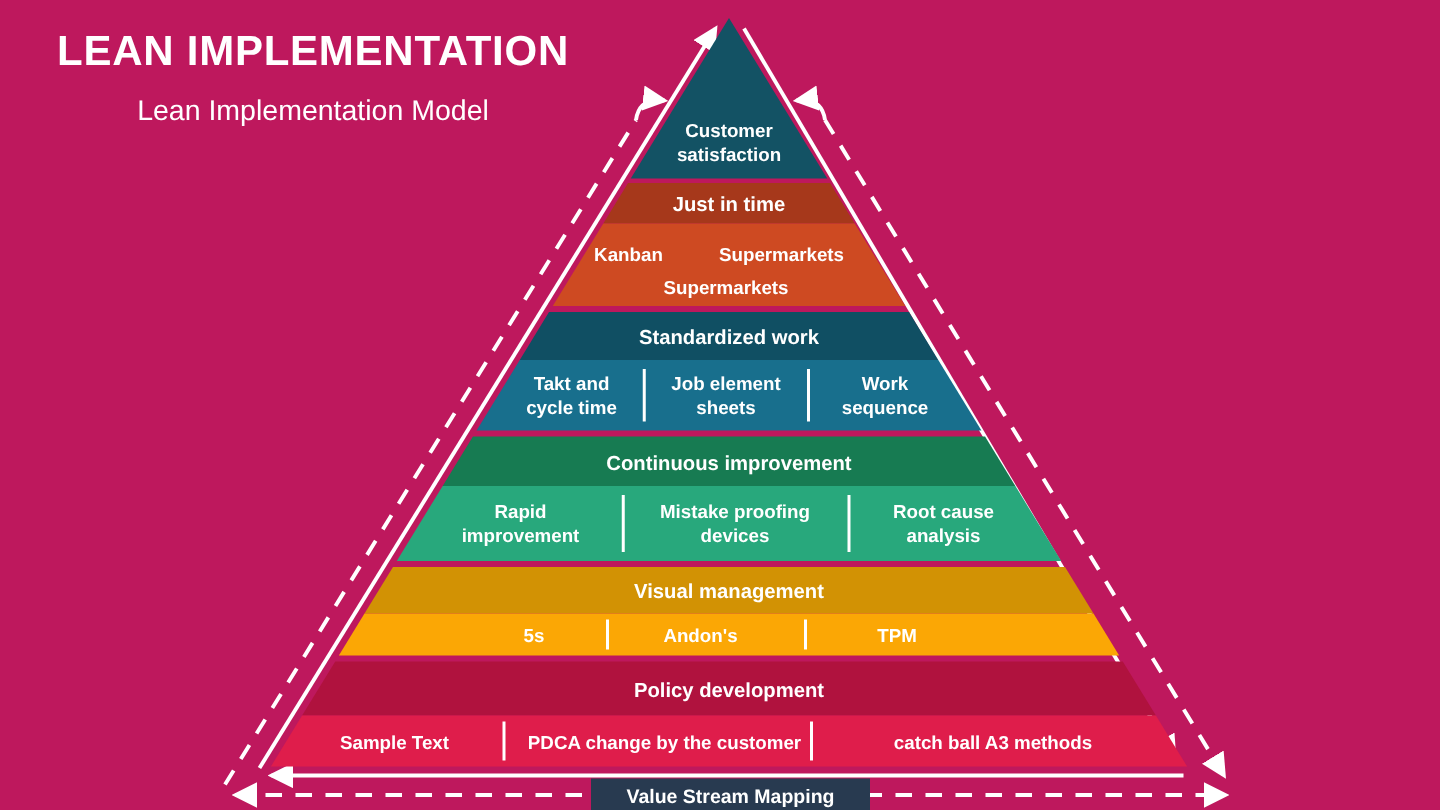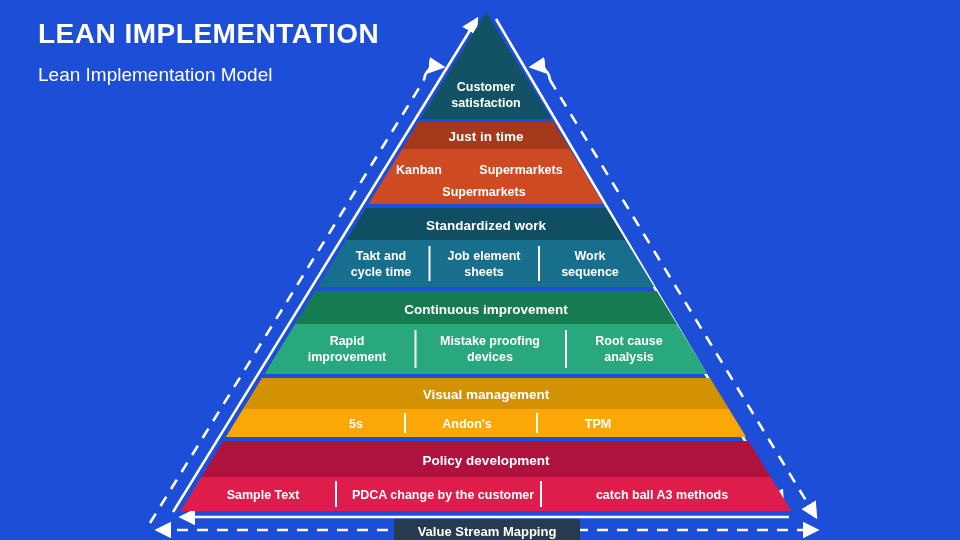--- a/index.html
+++ b/index.html
@@ -2,27 +2,27 @@
 <html><head>
 <meta charset="utf-8">
 <style>
   html,body{margin:0;padding:0;}
   body{
     width:960px;height:540px;
     background:#283A50;
     font-family:"Liberation Sans", sans-serif;
     overflow:hidden;
   }
-  .slide{position:relative;width:960px;height:540px;background:#1d4ed8;}
+  .slide{position:relative;width:960px;height:540px;background:#be185d;}
   .header{position:absolute;left:38px;top:18px;color:#ffffff;}
   .header h1{
     margin:0;font-size:28px;font-weight:bold;letter-spacing:.5px;color:#ffffff;
   }
   .header h2{
-    margin:14px 0 0 0;font-size:19px;font-weight:normal;color:#ffffff;
+    margin:14px 0 0 0;font-size:19px;font-weight:normal;color:#ffffff;text-align:center;
   }
   svg{position:absolute;left:0;top:0;}
   .svgtext{
     fill:#ffffff;text-anchor:middle;dominant-baseline:central;
     font-family:"Liberation Sans", sans-serif;
   }
   .hdr{font-size:13.5px;font-weight:bold;}
   .cell{font-size:12.5px;font-weight:bold;}
   .apexline{font-size:12.5px;font-weight:bold;}
   .baselbl{font-size:13px;font-weight:bold;}

